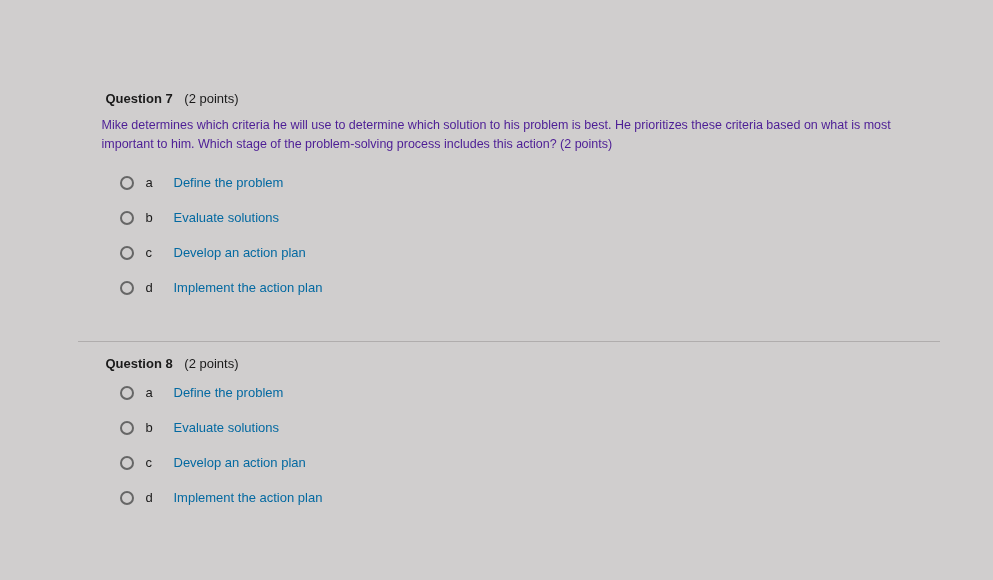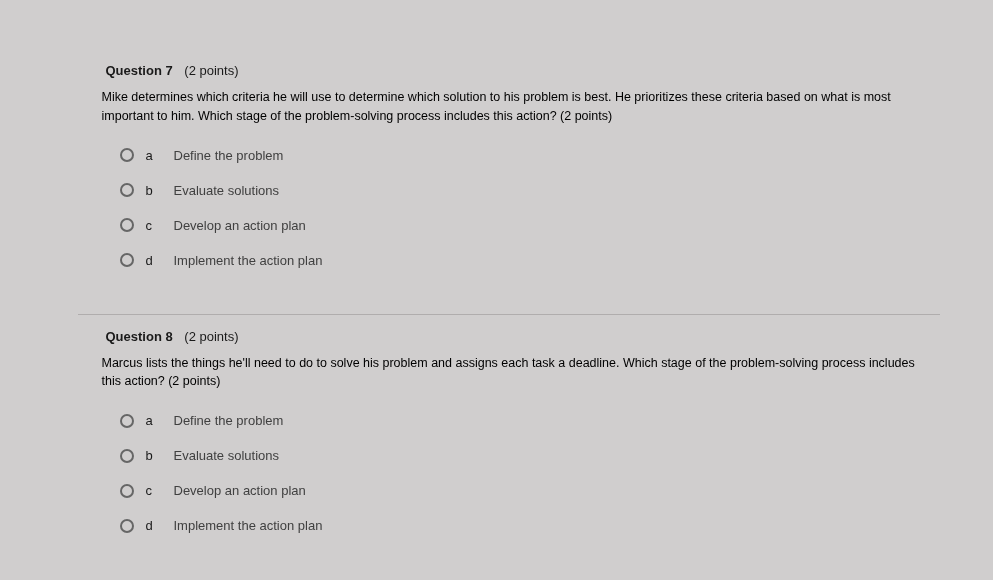--- a/index.html
+++ b/index.html
@@ -48,21 +48,21 @@
     .question-title {
       font-weight: bold;
       font-size: 13px;
       margin-bottom: 10px;
     }
 
     .question-text {
       font-size: 12.5px;
       line-height: 1.5;
       margin-bottom: 18px;
-      color: #000000;
+      color: #4c1d95;
     }
 
     .options-list {
       list-style: none;
       padding-left: 10px;
     }
 
     .option-item {
       display: flex;
       align-items: center;
@@ -83,21 +83,21 @@
 
     .option-letter {
       font-size: 13px;
       margin-right: 16px;
       color: #1a1a1a;
       min-width: 8px;
     }
 
     .option-text {
       font-size: 13px;
-      color: #404040;
+      color: #0369a1;
     }
 
     .question-block.second {
       padding-top: 6px;
     }
   </style>
 </head>
 <body>
 
 <div class="page-container">
@@ -131,21 +131,20 @@
           <span class="option-text">Implement the action plan</span>
         </li>
       </ul>
     </div>
 
     <div class="question-block second">
       <div class="question-title">
         <span>Question 8</span>
         <span style="font-weight: normal;">(2 points)</span>
       </div>
-      <div class="question-text">Marcus lists the things he'll need to do to solve his problem and assigns each task a deadline. Which stage of the problem-solving process includes this action? (2 points)</div>
       <ul class="options-list">
         <li class="option-item">
           <span class="radio-circle"></span>
           <span class="option-letter">a</span>
           <span class="option-text">Define the problem</span>
         </li>
         <li class="option-item">
           <span class="radio-circle"></span>
           <span class="option-letter">b</span>
           <span class="option-text">Evaluate solutions</span>

